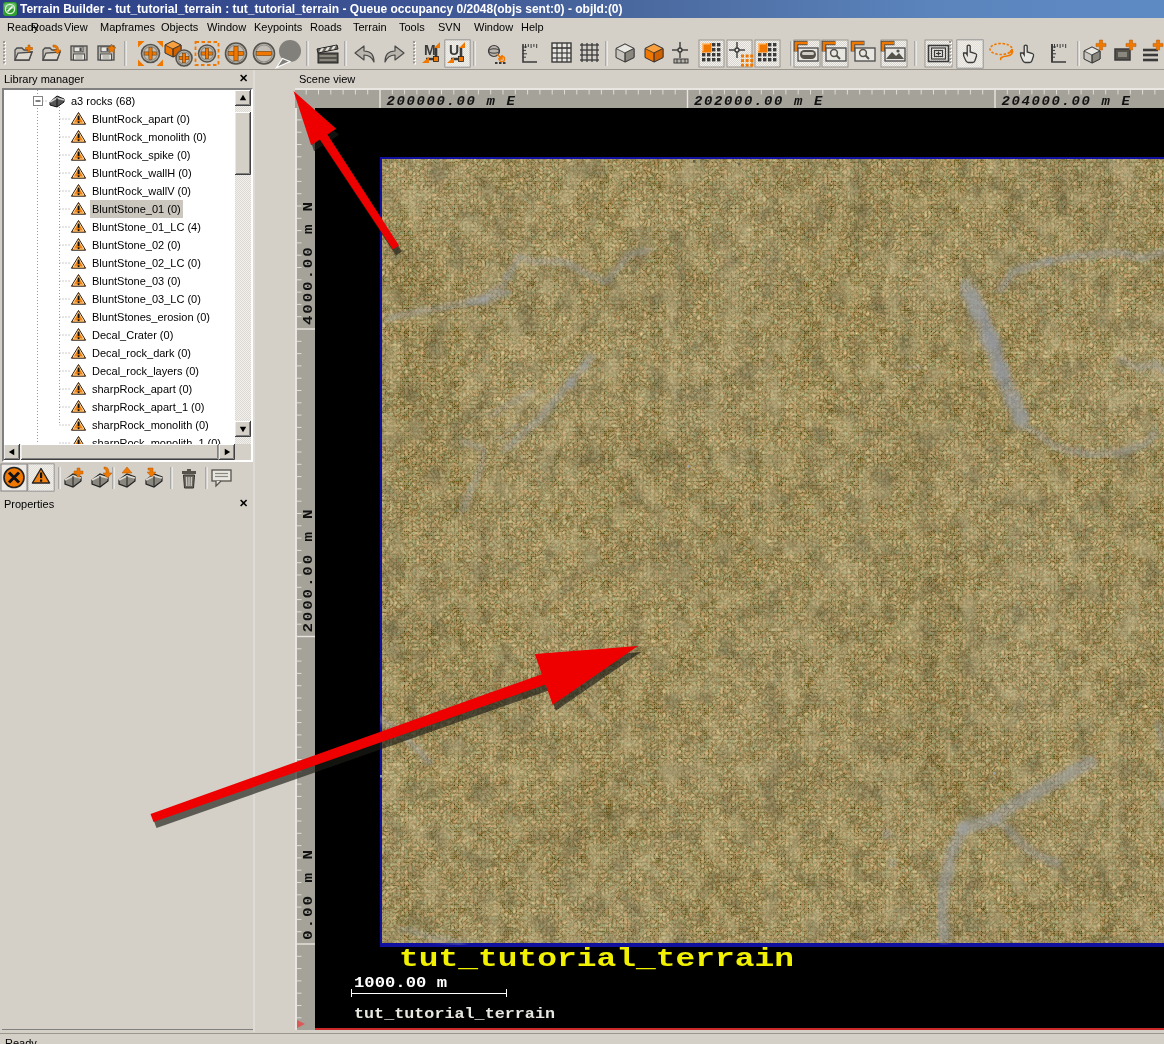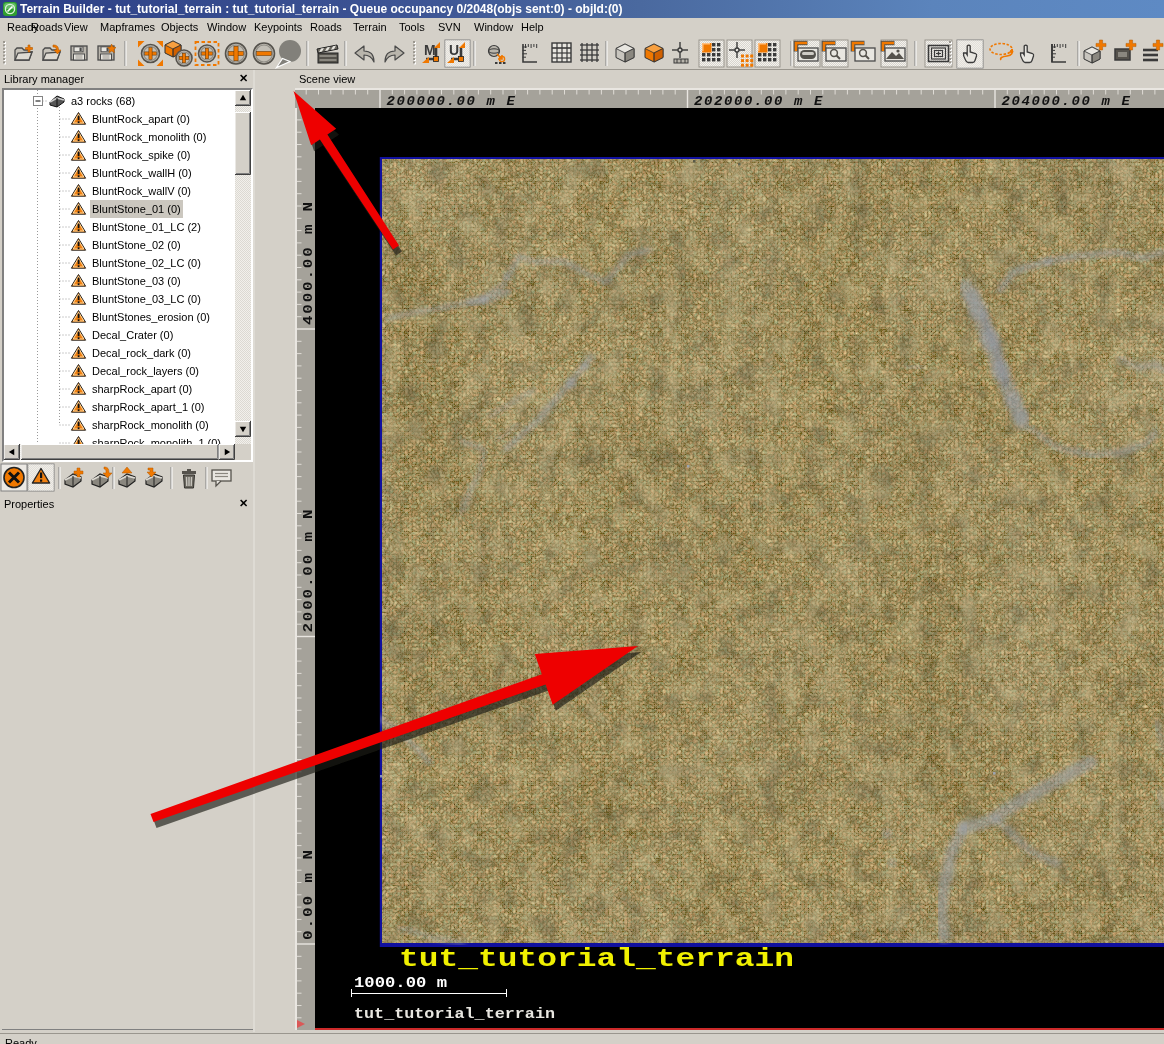--- a/index.html
+++ b/index.html
@@ -566,21 +566,21 @@
             <rect x="6.7" y="9.3" width="1.8" height="1.8" fill="#111"></rect>
           </g>
         </svg>
         <div class="trow" style="left:67px; top:2px;">a3 rocks (68)</div>
         <div class="trow" style="left:88px; top:20px;">BluntRock_apart (0)</div>
         <div class="trow" style="left:88px; top:38px;">BluntRock_monolith (0)</div>
         <div class="trow" style="left:88px; top:56px;">BluntRock_spike (0)</div>
         <div class="trow" style="left:88px; top:74px;">BluntRock_wallH (0)</div>
         <div class="trow" style="left:88px; top:92px;">BluntRock_wallV (0)</div>
         <div class="trow" style="left:86px; top:110px; background:#cbc7bf; padding:0 2px;">BluntStone_01 (0)</div>
-        <div class="trow" style="left:88px; top:128px;">BluntStone_01_LC (2)</div>
+        <div class="trow" style="left:88px; top:128px;">BluntStone_01_LC (4)</div>
         <div class="trow" style="left:88px; top:146px;">BluntStone_02 (0)</div>
         <div class="trow" style="left:88px; top:164px;">BluntStone_02_LC (0)</div>
         <div class="trow" style="left:88px; top:182px;">BluntStone_03 (0)</div>
         <div class="trow" style="left:88px; top:200px;text-align:right;">BluntStone_03_LC (0)</div>
         <div class="trow" style="left:88px; top:218px;">BluntStones_erosion (0)</div>
         <div class="trow" style="left:88px; top:236px;">Decal_Crater (0)</div>
         <div class="trow" style="left:88px; top:254px;">Decal_rock_dark (0)</div>
         <div class="trow" style="left:88px; top:272px;">Decal_rock_layers (0)</div>
         <div class="trow" style="left:88px; top:290px;">sharpRock_apart (0)</div>
         <div class="trow" style="left:88px; top:308px;">sharpRock_apart_1 (0)</div>

